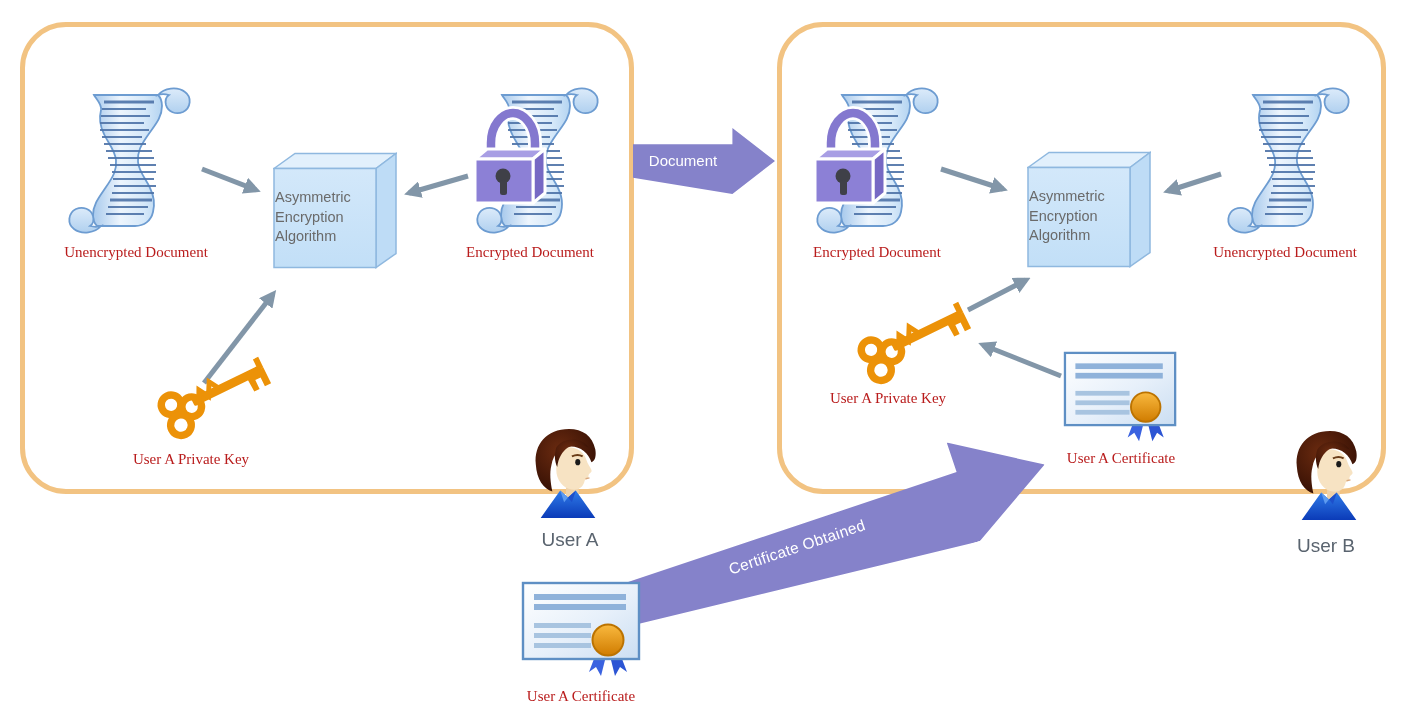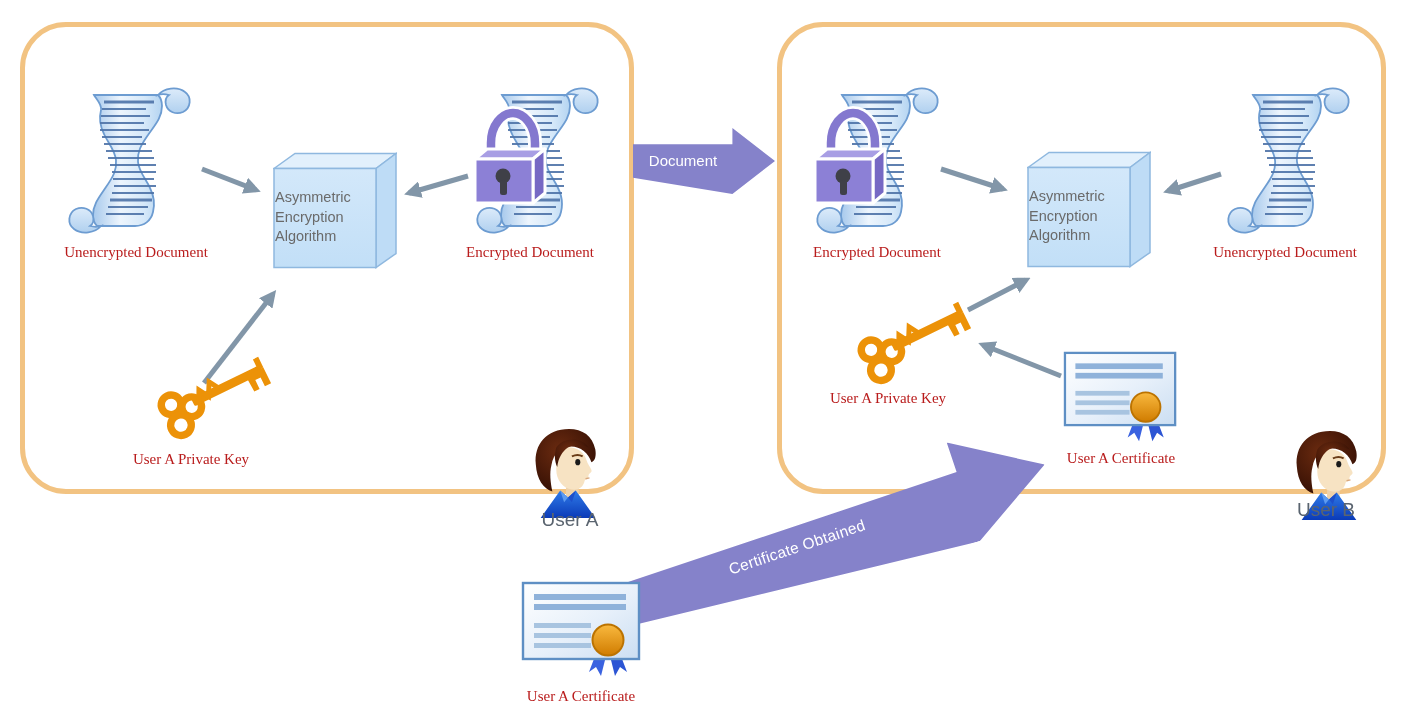--- a/index.html
+++ b/index.html
@@ -2,21 +2,21 @@
 <html><head>
 <meta charset="utf-8">
 <style>
   html,body{margin:0;padding:0;background:#fff;}
   #stage{position:relative;width:1405px;height:725px;background:#fff;overflow:hidden;
          font-family:"Liberation Sans", sans-serif;}
   .panel{position:absolute;border:5px solid #F2C382;border-radius:46px;background:#fff;z-index:1;}
   .lbl{position:absolute;transform:translateX(-50%);white-space:nowrap;
        font-size:15px;color:#b91c1c;z-index:4;font-family:Liberation Serif, serif;}
   .userlbl{position:absolute;transform:translateX(-50%);white-space:nowrap;
-       font-size:19px;color:#5A646F;z-index:7;}
+       font-size:19px;color:#5A646F;z-index:7;margin-top:20px;}
   .icon{position:absolute;z-index:3;}
   .cubetext{position:absolute;z-index:4;display:flex;flex-direction:column;align-items:flex-start;
        justify-content:center;text-align:center;font-size:14.5px;line-height:19.5px;color:#6A6A6A;}
   #connectors{position:absolute;left:0;top:0;z-index:2;pointer-events:none;}
   .blockarrow{position:absolute;background:#8582CA;z-index:5;color:#fff;
        font-size:15px;text-align:center;}
   #doc-sent-arrow{left:633px;top:128px;width:142px;height:66px;line-height:66px;
        padding-right:42px;box-sizing:border-box;
        clip-path:polygon(0 24.5%,70% 24.5%,70% 0%,100% 50%,70% 100%,0 75.5%);}
   #cert-obtained-arrow{left:616px;top:556px;width:452px;height:104px;line-height:104px;
@@ -244,15 +244,15 @@
   <div class="lbl" style="left:191px;top:451px">User A Private Key</div>
 
   <div class="lbl" style="left:877px;top:244px">Encrypted Document</div>
   <div class="lbl" style="left:1285px;top:244px">Unencrypted Document</div>
   <div class="lbl" style="left:888px;top:390px">User A Private Key</div>
   <div class="lbl" style="left:1121px;top:450px">User A Certificate</div>
 
   <div class="lbl" style="left:581px;top:688px">User A Certificate</div>
 
   <div class="userlbl" style="left:570px;top:509px">User A</div>
-  <div class="userlbl" style="left:1326px;top:499px">User B</div>
+  <div class="userlbl" style="left:1326px;top:515px">User B</div>
 
 </div>
 
 </body></html>

